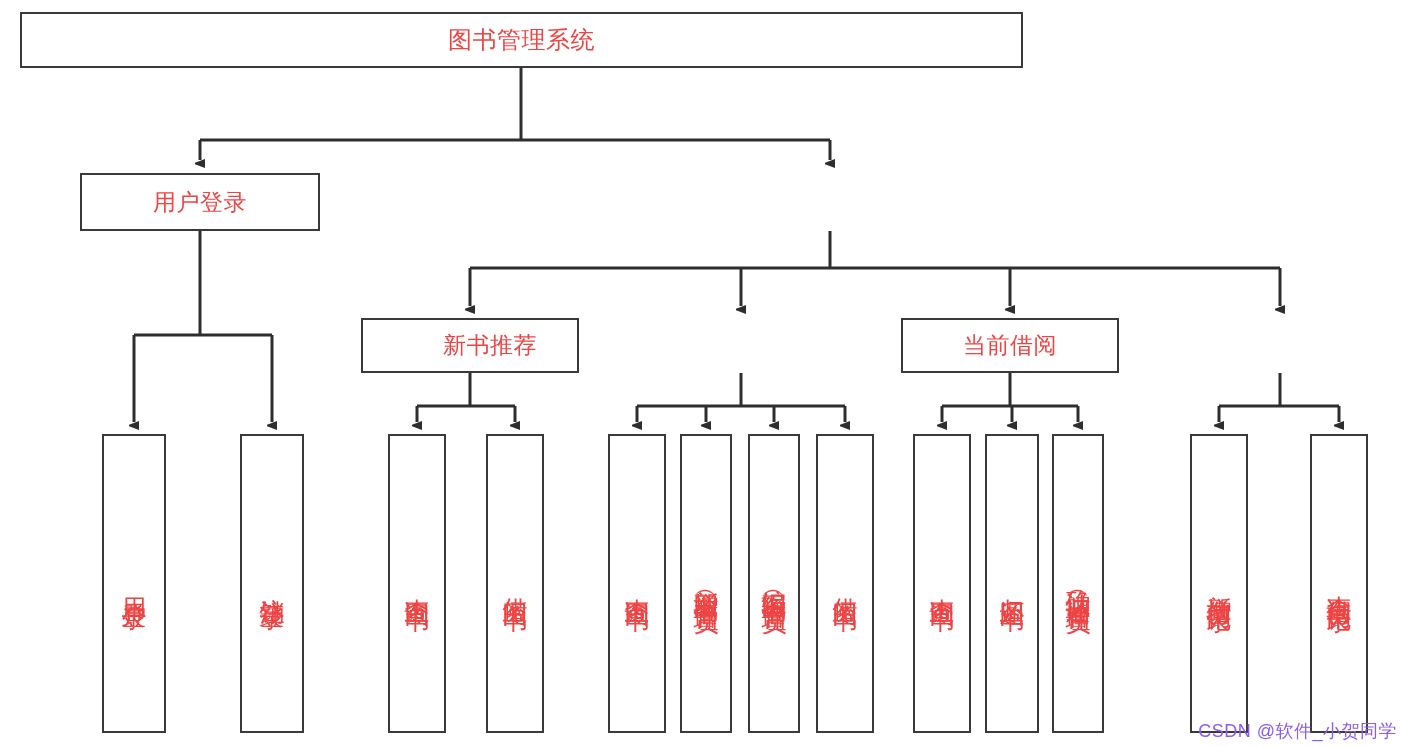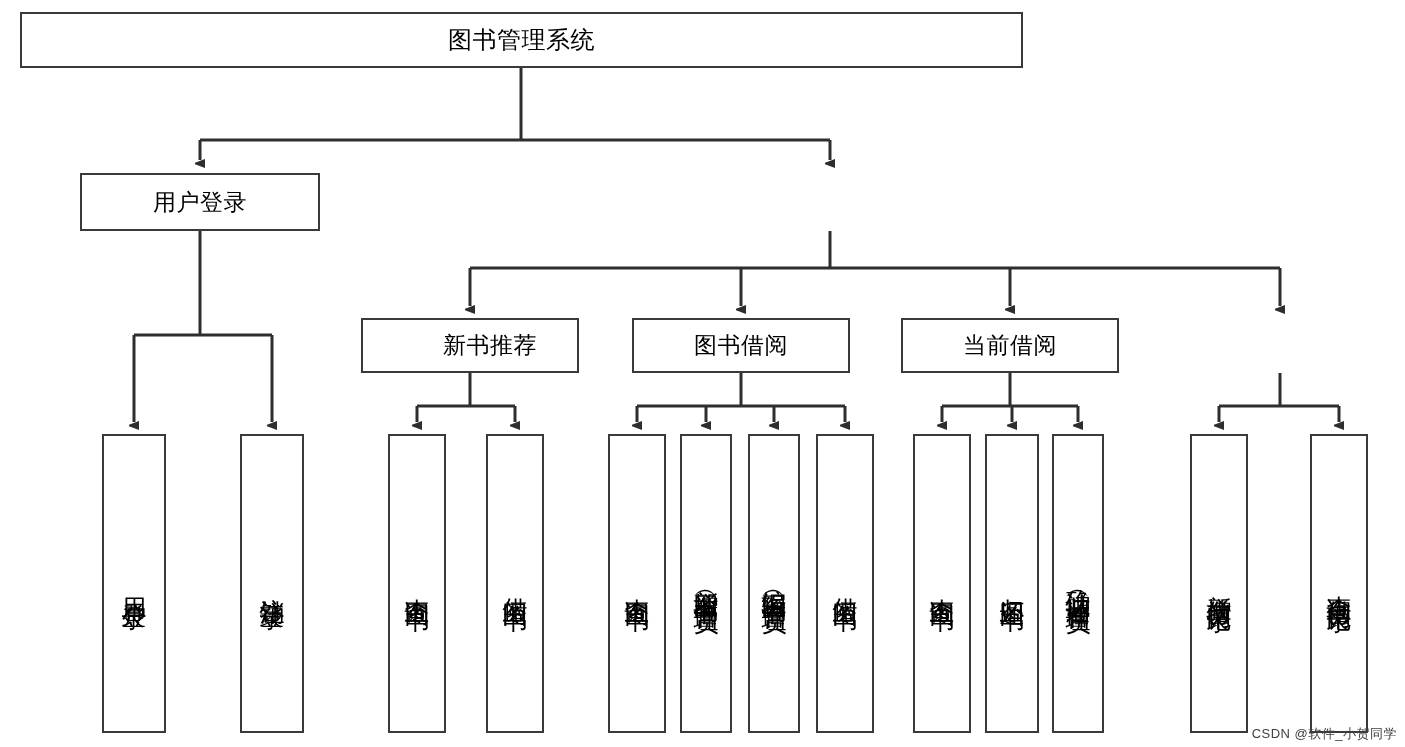--- a/index.html
+++ b/index.html
@@ -26,21 +26,21 @@
     pointer-events: none;
   }
   .node {
     position: absolute;
     box-sizing: border-box;
     background: #ffffff;
     border: 2.5px solid #3a3a3a;
     display: flex;
     align-items: center;
     justify-content: center;
-    color: #000000;
+    color: #ef4444;
   }
   .node .label {
     line-height: 1.08;
     letter-spacing: 0.5px;
     white-space: nowrap;
   }
   .node.horiz .label {
     font-size: 23px;
   }
   .node.vert {
@@ -55,22 +55,22 @@
     white-space: nowrap;
     line-height: 1;
   }
   .node.root .label {
     font-size: 24px;
   }
   #watermark {
     position: absolute;
     right: 8px;
     bottom: 4px;
-    font-size: 13px;
-    color: #404040;
+    font-size: 18px;
+    color: #8b5cf6;
     letter-spacing: 0.5px;
     white-space: nowrap;
   }
 </style>
 </head>
 <body>
 
 <div id="canvas">
 
   <svg class="edges" viewBox="0 0 1405 747">
@@ -127,23 +127,20 @@
     <span class="label">图书管理系统</span>
   </div>
 
   <div class="node horiz" style="left:80px; top:173px; width:240px; height:58px;">
     <span class="label">用户登录</span>
   </div>
 
   <div class="node horiz" style="left:361px; top:318px; width:218px; height:55px;padding-left:40px;">
     <span class="label">新书推荐</span>
   </div>
-  <div class="node horiz" style="left:632px; top:318px; width:218px; height:55px;">
-    <span class="label">图书借阅</span>
-  </div>
   <div class="node horiz" style="left:901px; top:318px; width:218px; height:55px;align-items:center;">
     <span class="label">当前借阅</span>
   </div>
 
   <div class="node vert" style="left:102px; top:434px; width:64px; height:299px;">
     <span class="label">用户登录</span>
   </div>
   <div class="node vert" style="left:240px; top:434px; width:64px; height:299px;">
     <span class="label">注销登录</span>
   </div>

